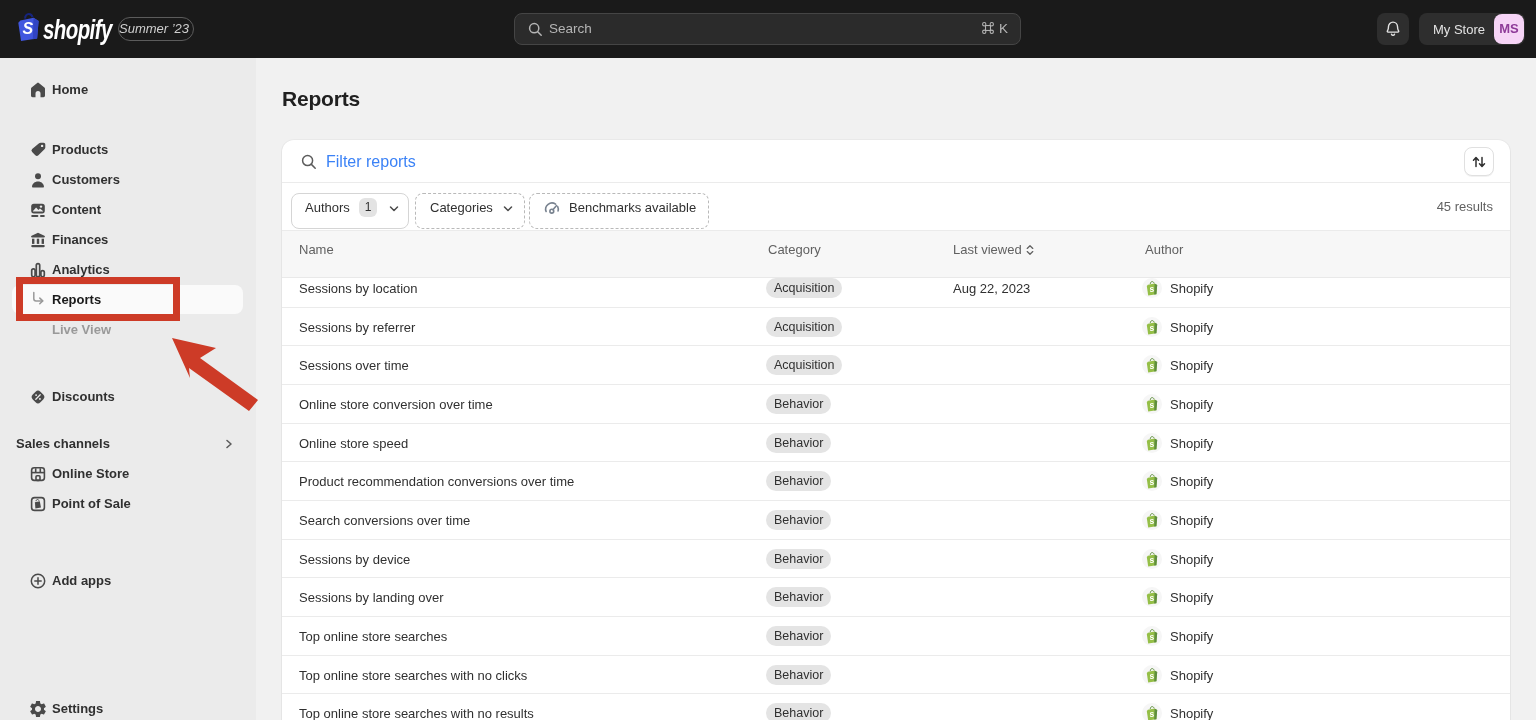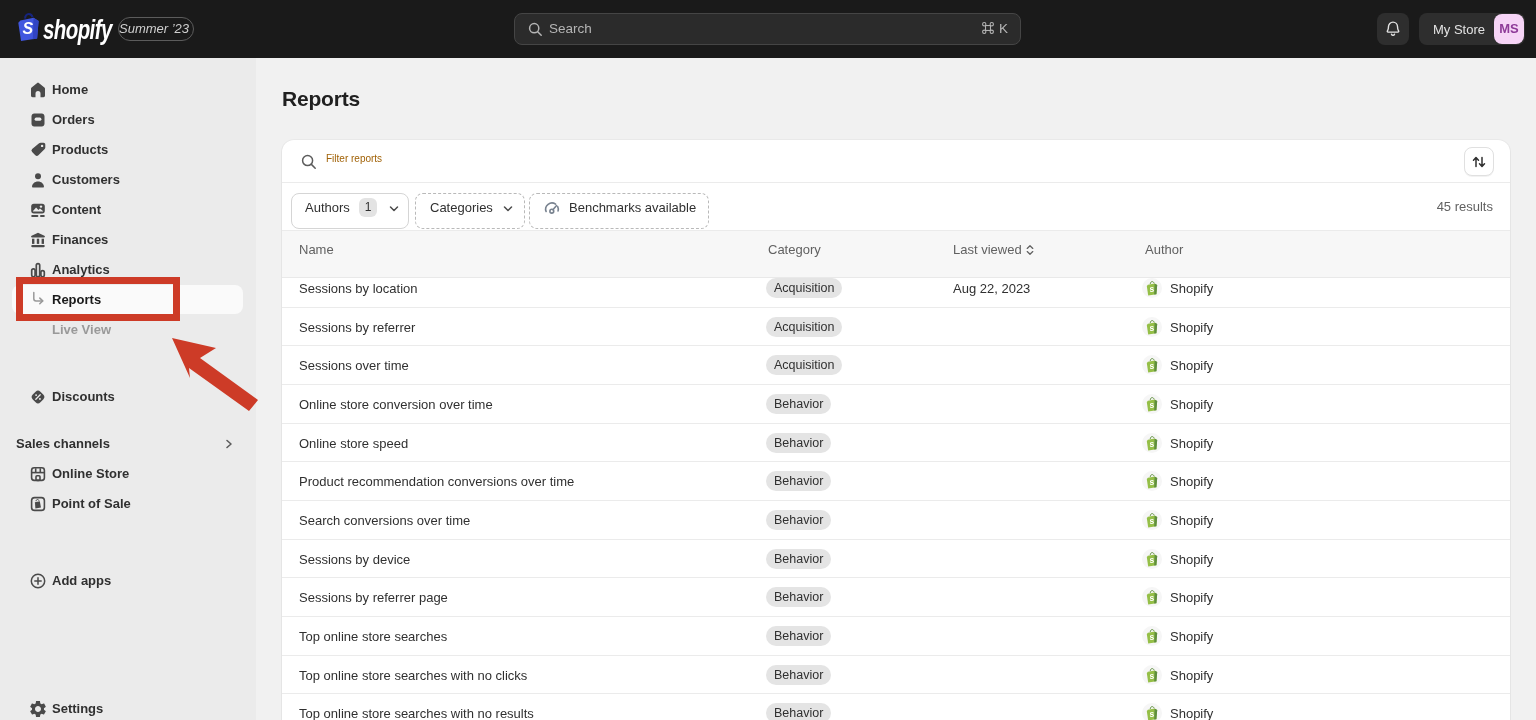--- a/index.html
+++ b/index.html
@@ -35,21 +35,21 @@
   #redbox { position:absolute; left:16px; top:219px; width:164px; height:44px; border:7px solid #cd3b27; z-index:20; }
   #redarrow { position:absolute; left:150px; top:212px; z-index:20; }
 
   
   #main { position:absolute; left:256px; top:58px; width:1280px; height:662px; background:#f1f1f1; }
   #ptitle { position:absolute; left:26px; top:29px; font-size:21px; font-weight:bold; color:#202020; letter-spacing:-0.2px; }
   #card { position:absolute; left:26px; top:82px; width:1228px; height:600px; background:#fff; border-radius:12px; box-shadow:0 1px 2px rgba(0,0,0,.07), 0 0 0 1px rgba(0,0,0,.03); }
 
   #frow { position:absolute; left:0; top:0; width:1228px; height:43px; border-bottom:1px solid #ebebeb; }
   #frow .mag { position:absolute; left:18px; top:13px; }
-  #frow .ph { position:absolute; left:44px; top:13px; font-size:10px; color:#a16207; }
+  #frow .ph { position:absolute; left:44px; top:13px; font-size:16px; color:#3b82f6; }
   #sortbtn { position:absolute; left:1182px; top:7px; width:30px; height:29px; border:1px solid #e0e0e0; border-radius:8px; background:#fff; box-shadow:0 1px 0 rgba(0,0,0,.05); }
 
   #chips { position:absolute; left:0; top:43px; width:1228px; height:47px; }
   .chip { position:absolute; top:10px; height:36px; border-radius:8px; font-size:13px; color:#303030; }
   .chip.solid { border:1px solid #d5d5d5; }
   .chip.dash  { border:1px dashed #b9b9b9; }
   #chip1 { left:9px;  width:118px; }
   #chip2 { left:133px; width:110px; }
   #chip3 { left:247px; width:180px; }
   .chip .lbl { position:absolute; top:6px; }
@@ -110,27 +110,20 @@
 </div>
 
 <div id="sidebar">
   <div id="selpill"></div>
 
   <div class="nav" style="top:17px">
     <svg class="ic" viewBox="0 0 20 20">
         <path d="M9.2 2.9 3.6 7.4 c-.4 .3 -.6 .75 -.6 1.25 V15.6 c0 .9 .7 1.6 1.6 1.6 h2.9 v-3.7 a2.5 2.5 0 0 1 5 0 v3.7 h2.9 c.9 0 1.6 -.7 1.6 -1.6 V8.65 c0 -.5 -.22 -.95 -.6 -1.25 L10.8 2.9 a1.3 1.3 0 0 0 -1.6 0 Z" fill="#4a4a4a"></path>
       </svg>
     <span class="tx">Home</span>
-  </div>
-  <div class="nav" style="top:47px">
-    <svg class="ic" viewBox="0 0 20 20">
-        <path d="M6.2 3.5 h7.6 c1.5 0 2.7 1.2 2.7 2.7 v7.6 c0 1.5 -1.2 2.7 -2.7 2.7 H6.2 c-1.5 0 -2.7 -1.2 -2.7 -2.7 V6.2 c0 -1.5 1.2 -2.7 2.7 -2.7 Z" fill="#4a4a4a"></path>
-        <rect x="6.6" y="7.6" width="6.8" height="3.2" rx="1.6" fill="#ebebeb"></rect>
-      </svg>
-    <span class="tx">Orders</span>
   </div>
   <div class="nav" style="top:77px">
     <svg class="ic" viewBox="0 0 20 20">
         <path d="M11.1 3.3 c.4 -.4 .95 -.6 1.5 -.6 h3 c.95 0 1.7 .75 1.7 1.7 v3 c0 .55 -.2 1.1 -.6 1.5 l-6.3 6.3 a2.2 2.2 0 0 1 -3.1 0 L4.15 12.1 a2.2 2.2 0 0 1 0 -3.1 Z" fill="#4a4a4a"></path>
         <circle cx="14.1" cy="5.9" r="1.2" fill="#ebebeb"></circle>
       </svg>
     <span class="tx">Products</span>
   </div>
   <div class="nav" style="top:107px">
     <svg class="ic" viewBox="0 0 20 20">
@@ -397,21 +390,21 @@
             <svg width="13" height="15" viewBox="0 0 13 15">
               <path d="M4.3 2.9 C4.2 1.7 5.1 0.6 6.2 0.6 c0.9 0 1.6 0.7 1.9 1.6" fill="none" stroke="#5e8e3e" stroke-width="1"></path>
               <path d="M1.9 3.8 L8.6 2.5 L11.2 4.1 L10.4 13.2 L2.2 14.4 L0.8 5 Z" fill="#95bf47"></path>
               <path d="M8.6 2.5 L11.2 4.1 L10.4 13.2 L8.2 13.5 Z" fill="#5e8e3e"></path>
               <text x="3.4" y="10.8" font-size="8.5" font-weight="bold" fill="#fff" font-family="Liberation Sans">s</text>
             </svg>
           </span>
           <span class="c5">Shopify</span>
         </div>
         <div class="row">
-          <span class="c1">Sessions by referrer page</span>
+          <span class="c1">Sessions by landing over</span>
           <span class="badge">Behavior</span>
           <span class="c4">
             <svg width="13" height="15" viewBox="0 0 13 15">
               <path d="M4.3 2.9 C4.2 1.7 5.1 0.6 6.2 0.6 c0.9 0 1.6 0.7 1.9 1.6" fill="none" stroke="#5e8e3e" stroke-width="1"></path>
               <path d="M1.9 3.8 L8.6 2.5 L11.2 4.1 L10.4 13.2 L2.2 14.4 L0.8 5 Z" fill="#95bf47"></path>
               <path d="M8.6 2.5 L11.2 4.1 L10.4 13.2 L8.2 13.5 Z" fill="#5e8e3e"></path>
               <text x="3.4" y="10.8" font-size="8.5" font-weight="bold" fill="#fff" font-family="Liberation Sans">s</text>
             </svg>
           </span>
           <span class="c5">Shopify</span>

